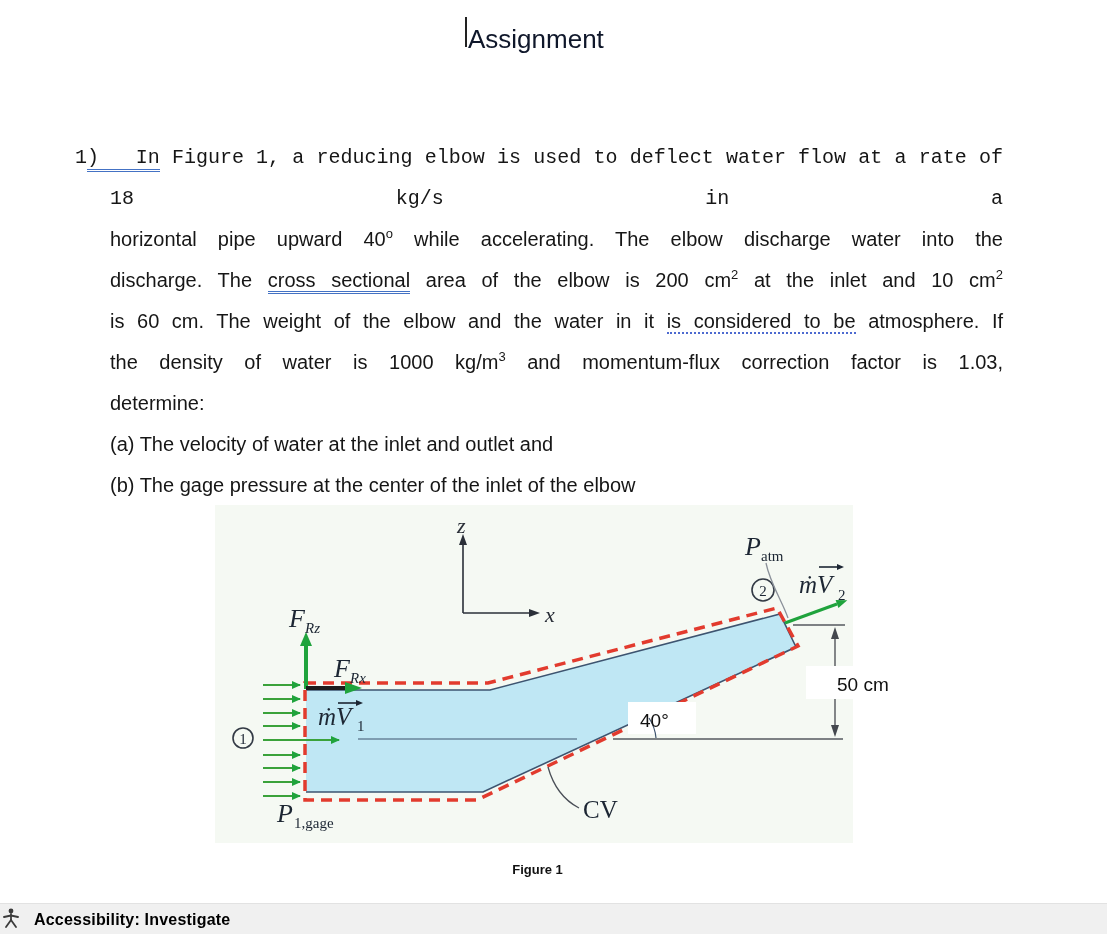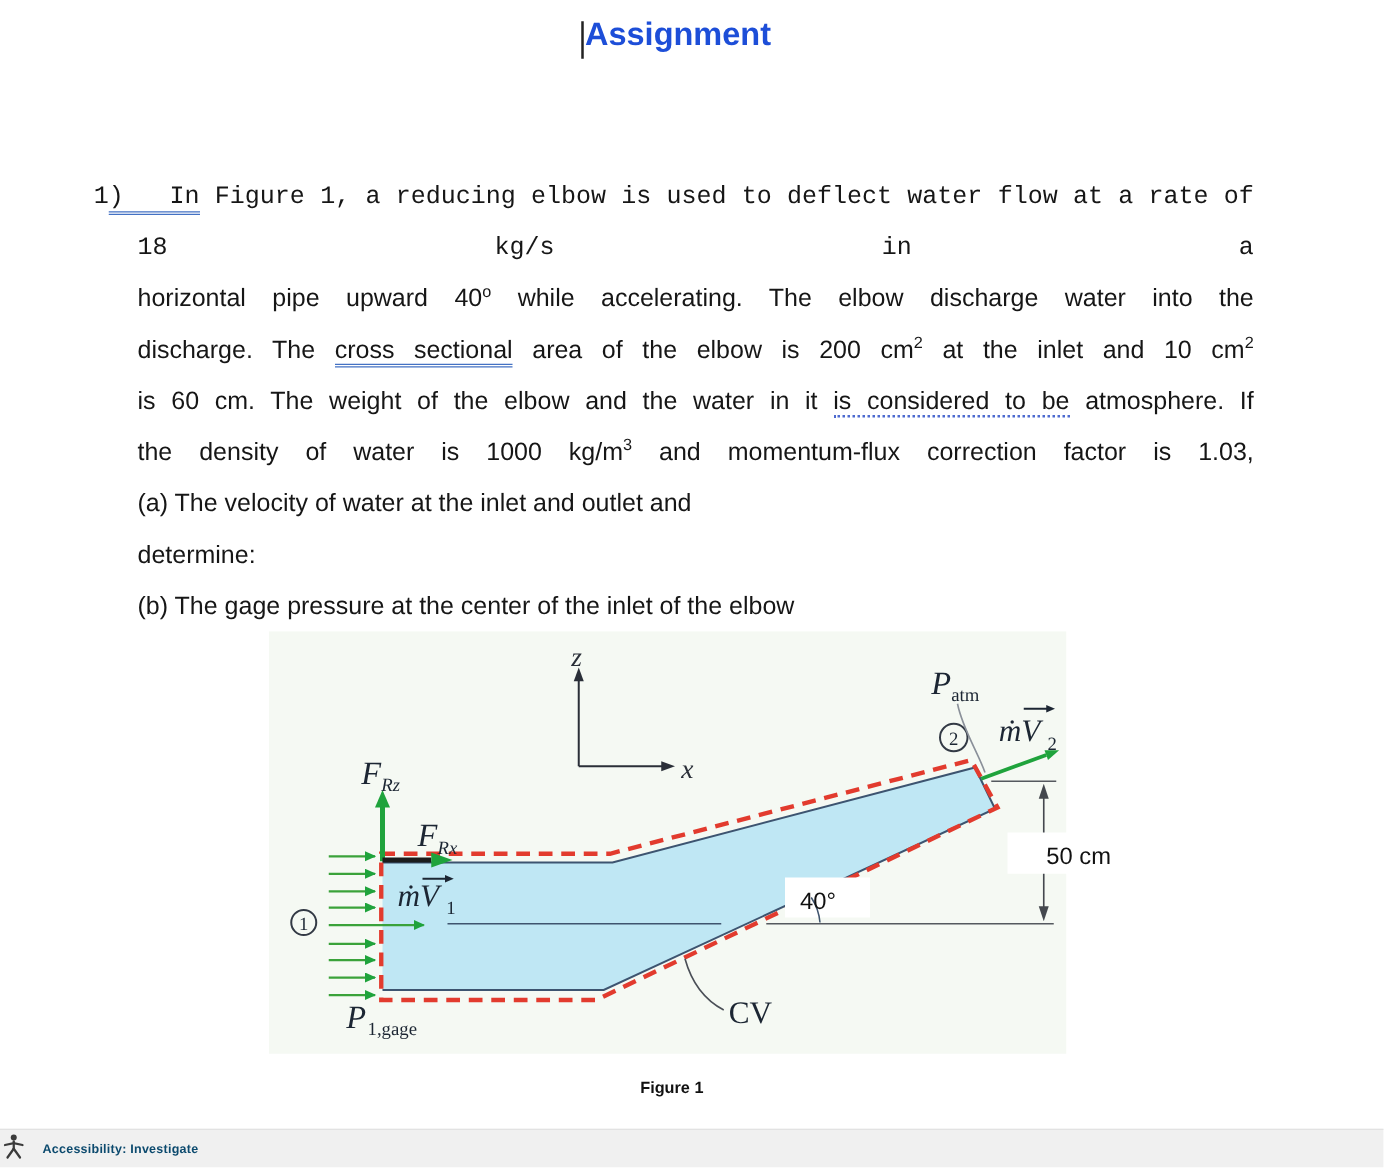--- a/index.html
+++ b/index.html
@@ -1,55 +1,55 @@
 <!DOCTYPE html>
 <html><head>
 <meta charset="utf-8">
 <style>
   html,body{margin:0;padding:0;background:#ffffff;}
   #page{position:relative;width:1107px;height:934px;background:#ffffff;overflow:hidden;
         font-family:"Liberation Sans","DejaVu Sans",sans-serif;color:#1a1a1a;}
   
-  #title{position:absolute;left:468px;top:12px;font-size:26px;font-weight:bold;color:#1d4ed8;}
+  #title{position:absolute;left:468px;top:24px;font-size:26px;font-weight:normal;color:#0f172a;}
   #caret{position:absolute;left:465px;top:17px;width:1.5px;height:30px;background:#222;}
   
   #doc-lines{position:absolute;left:110px;top:137px;width:893px;font-size:20px;line-height:41px;color:#161616;}
   .doc-line{white-space:normal;}
   .doc-line.just{text-align:justify;text-align-last:justify;}
   .doc-line.first{text-indent:-35px;font-family:Liberation Mono, monospace;}
   .doc-line sup{font-size:13px;line-height:0;}
   .u-double{border-bottom:3px double #4472c4;}
   .u-dotted{border-bottom:2px dotted #4d6ad0;}
   
   #figure-wrap{position:absolute;left:215px;top:505px;width:692px;height:340px;}
   #caption{position:absolute;left:215px;top:862px;width:645px;text-align:center;
            font-size:13px;font-weight:bold;color:#111;}
   
   #status-bar{position:absolute;left:0;top:903px;width:1107px;height:31px;background:#f0f0f0;
               border-top:1px solid #e2e2e2;display:flex;align-items:center;}
   #acc-btn{display:flex;align-items:center;height:100%;padding-left:2px;cursor:default;}
-  #acc-label{font-size:10px;font-weight:700;color:#0c4a6e;margin-left:8px;letter-spacing:0.2px;}
+  #acc-label{font-size:16px;font-weight:700;color:#000000;margin-left:8px;letter-spacing:0.2px;}
   .fig-serif{font-family:"Liberation Serif","DejaVu Serif",serif;}
 </style>
 </head>
 <body>
 
 <div id="page">
 
   <div id="caret"></div>
   <div id="title">Assignment</div>
 
   <div id="doc-lines">
       <div class="doc-line just first"><span>1</span><span class="u-double">)&nbsp;&nbsp;&nbsp;In</span><span> Figure 1, a reducing elbow is used to deflect water flow at a rate of 18 kg/s in a</span></div>
       <div class="doc-line just"><span>horizontal pipe upward 40</span><sup>o</sup><span> while accelerating. The elbow discharge water into the</span></div>
       <div class="doc-line just"><span>discharge. The </span><span class="u-double">cross sectional</span><span> area of the elbow is 200 cm</span><sup>2</sup><span> at the inlet and 10 cm</span><sup>2</sup></div>
       <div class="doc-line just"><span>is 60 cm. The weight of the elbow and the water in it </span><span class="u-dotted">is considered to be</span><span> atmosphere. If</span></div>
       <div class="doc-line just"><span>the density of water is 1000 kg/m</span><sup>3</sup><span> and momentum-flux correction factor is 1.03,</span></div>
+      <div class="doc-line"><span>determine:</span></div>
       <div class="doc-line"><span>(a) The velocity of water at the inlet and outlet and</span></div>
-      <div class="doc-line"><span>determine:</span></div>
       <div class="doc-line"><span>(b) The gage pressure at the center of the inlet of the elbow</span></div>
     </div>
 
   <div id="figure-wrap">
     <svg width="692" height="340" viewBox="0 0 692 340">
       <defs>
         <marker id="ah-green" markerUnits="userSpaceOnUse" markerWidth="10" markerHeight="9" refX="8" refY="4" orient="auto">
           <path d="M0,0 L9,4 L0,8 Z" fill="#1fa33c"></path>
         </marker>
       </defs>

